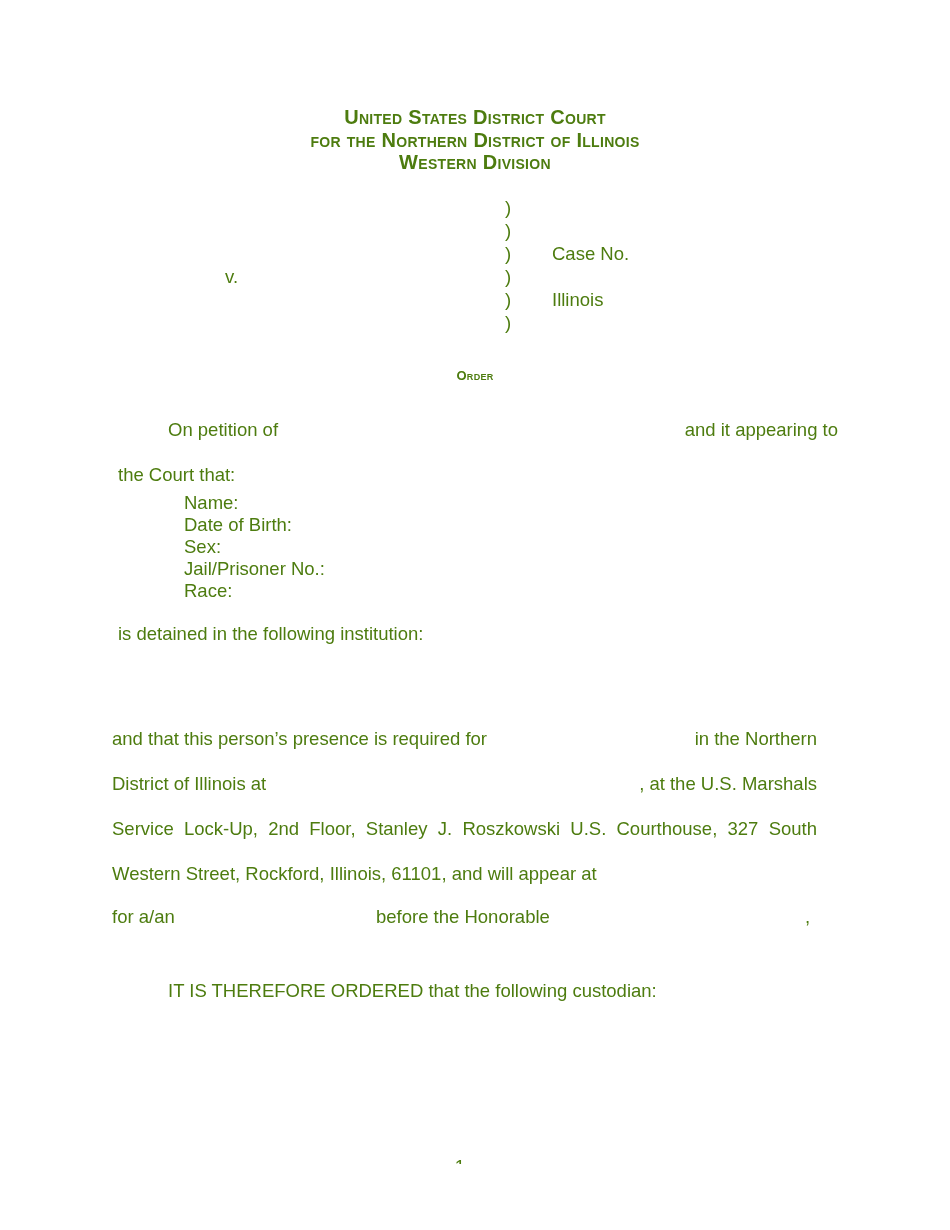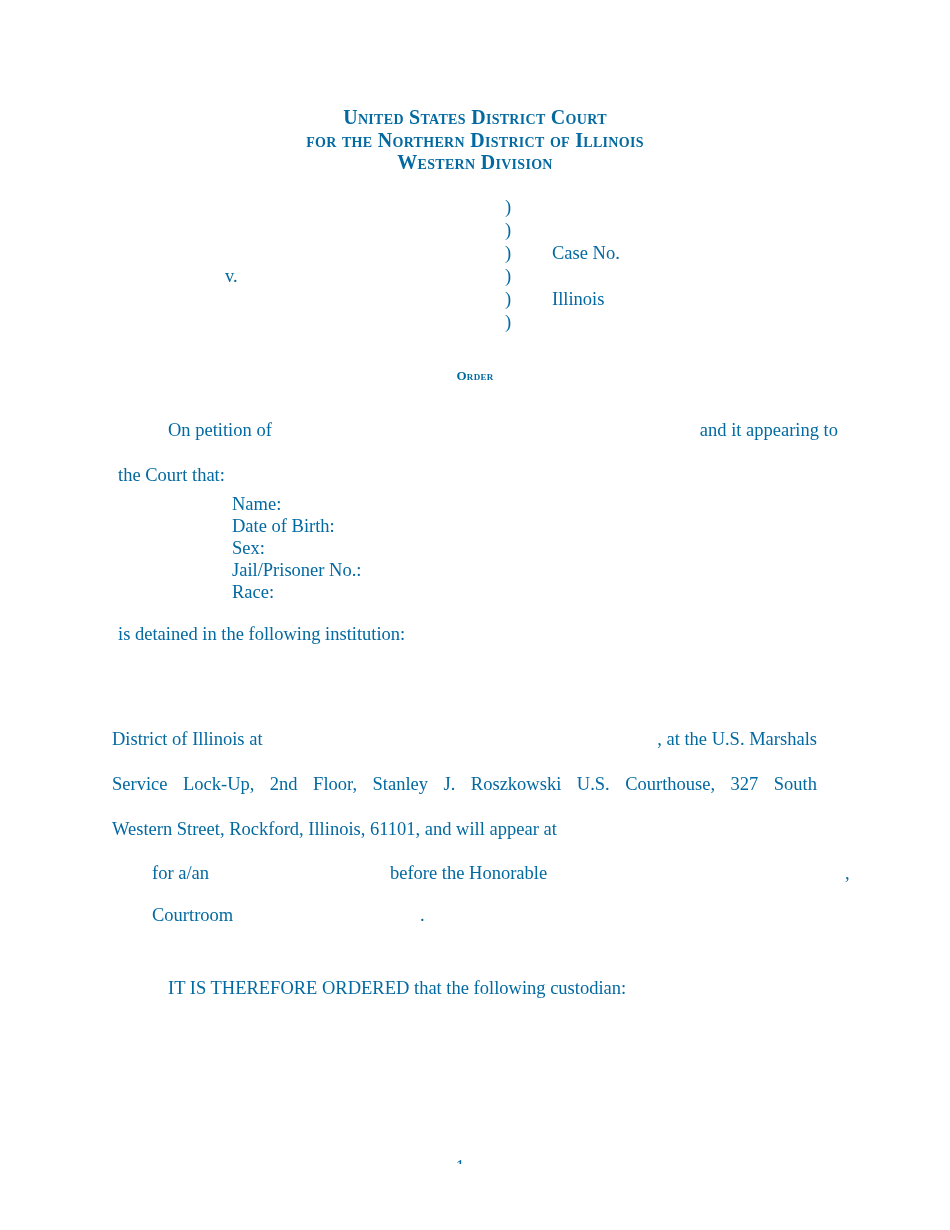--- a/index.html
+++ b/index.html
@@ -1,20 +1,20 @@
 <!DOCTYPE html>
 <html><head>
 <meta charset="utf-8">
 <style>
   html,body{margin:0;padding:0;background:#ffffff;}
   .page{
     position:relative;
     width:950px;height:1164px;
-    background:#ffffff;color:#0369a1;
-    font-family:Liberation Serif, serif;
+    background:#ffffff;color:#4d7c0f;
+    font-family:Liberation Sans, sans-serif;
     font-size:18.5px;
     overflow:hidden;
   }
   .content{padding:0 112px;}
   .header{
     padding-top:106px;
     text-align:center;
     font-weight:bold;
     font-variant:small-caps;
     font-size:20px;
@@ -30,33 +30,33 @@
   .cap-v span{padding-left:113px;}
   .order-heading{
     margin-top:34px;
     text-align:center;
     font-weight:bold;
     font-variant:small-caps;
     font-size:13px;
     letter-spacing:0.3px;
   }
   .line{line-height:45px;}
-  .tight{line-height:42px;margin-left:40px;}
+  .tight{line-height:42px;}
   .split{display:flex;justify-content:space-between;}
   .blank{flex:1;}
   .indent{padding-left:56px;}
   .court-that{padding-left:6px;}
-  .fields{margin-left:120px;margin-top:-5px;line-height:22px;}
+  .fields{margin-left:72px;margin-top:-5px;line-height:22px;}
   .detained{margin-top:9px;margin-left:6px;}
   .petition{margin-top:24px;}
   .spacer{height:60px;}
   .p-body{width:705px;}
   .justify{text-align:justify;text-align-last:justify;}
   .rel{position:relative;}
-  .pos-before{position:absolute;left:238px;top:0;}
+  .pos-before{position:absolute;left:264px;top:0;}
   .pos-comma{position:absolute;left:693px;top:0;}
   .pos-period{position:absolute;left:268px;top:0;}
   .blank-abs{position:absolute;top:8px;height:26px;}
   .proceeding-blank{left:90px;width:150px;}
   .judge-blank{left:450px;width:230px;}
   .courtroom-blank{left:110px;width:150px;}
   .ordered{margin-top:30px;padding-left:56px;}
   .footer{
     position:absolute;top:1156px;left:0;right:30px;
     text-align:center;line-height:22px;
@@ -116,40 +116,40 @@
       <div class="field">Sex:</div>
       <div class="field">Jail/Prisoner No.:</div>
       <div class="field">Race:</div>
     </div>
 
     <div class="line detained">is detained in the following institution:</div>
 
     <div class="spacer"></div>
 
     <div class="line split p-body">
+      <span>and that this person’s presence is required for</span>
+      <span class="blank"></span>
+      <span>in the Northern</span>
+    </div>
+    <div class="line split p-body">
       <span>District of Illinois at</span>
       <span class="blank"></span>
       <span>,  at the U.S. Marshals</span>
     </div>
     <div class="line justify p-body">Service Lock-Up, 2nd Floor, Stanley J. Roszkowski U.S. Courthouse, 327 South</div>
     <div class="line">Western Street, Rockford, Illinois, 61101, and will appear at</div>
 
     <div class="line tight rel">
       <span>for a/an</span>
       <span class="blank-abs proceeding-blank"></span>
       <span class="pos-before">before the Honorable</span>
       <span class="blank-abs judge-blank"></span>
       <span class="pos-comma">,</span>
     </div>
 
-    <div class="line tight rel">
-      <span>Courtroom</span>
-      <span class="blank-abs courtroom-blank"></span>
-      <span class="pos-period">.</span>
-    </div>
 
     <div class="line ordered">IT IS THEREFORE ORDERED that the following custodian:</div>
 
   </div>
 
   <div class="footer">
     <span>1</span>
   </div>
 </div>
 

